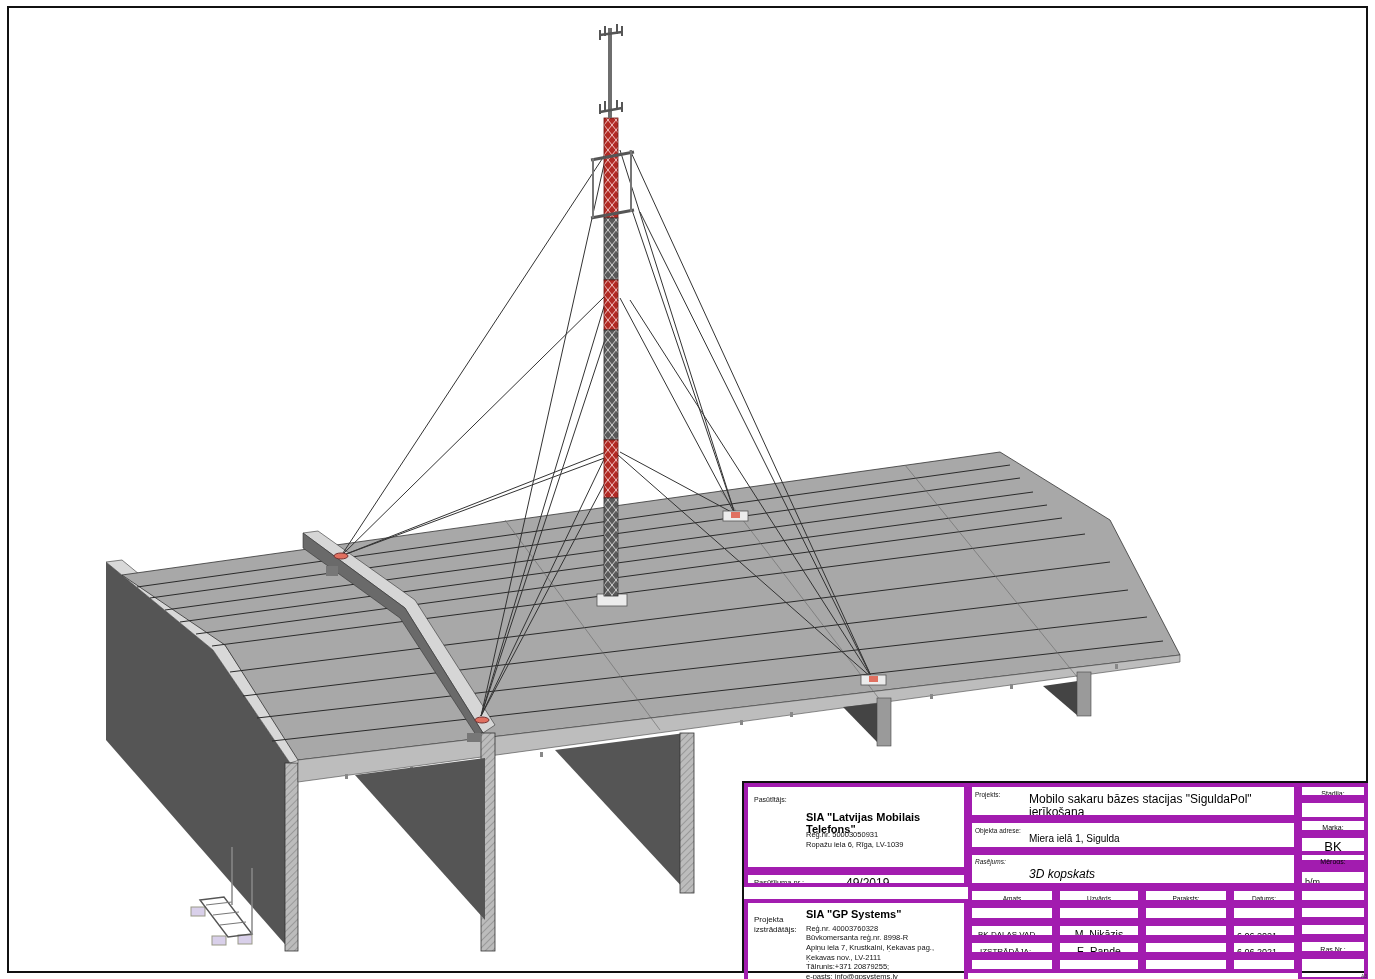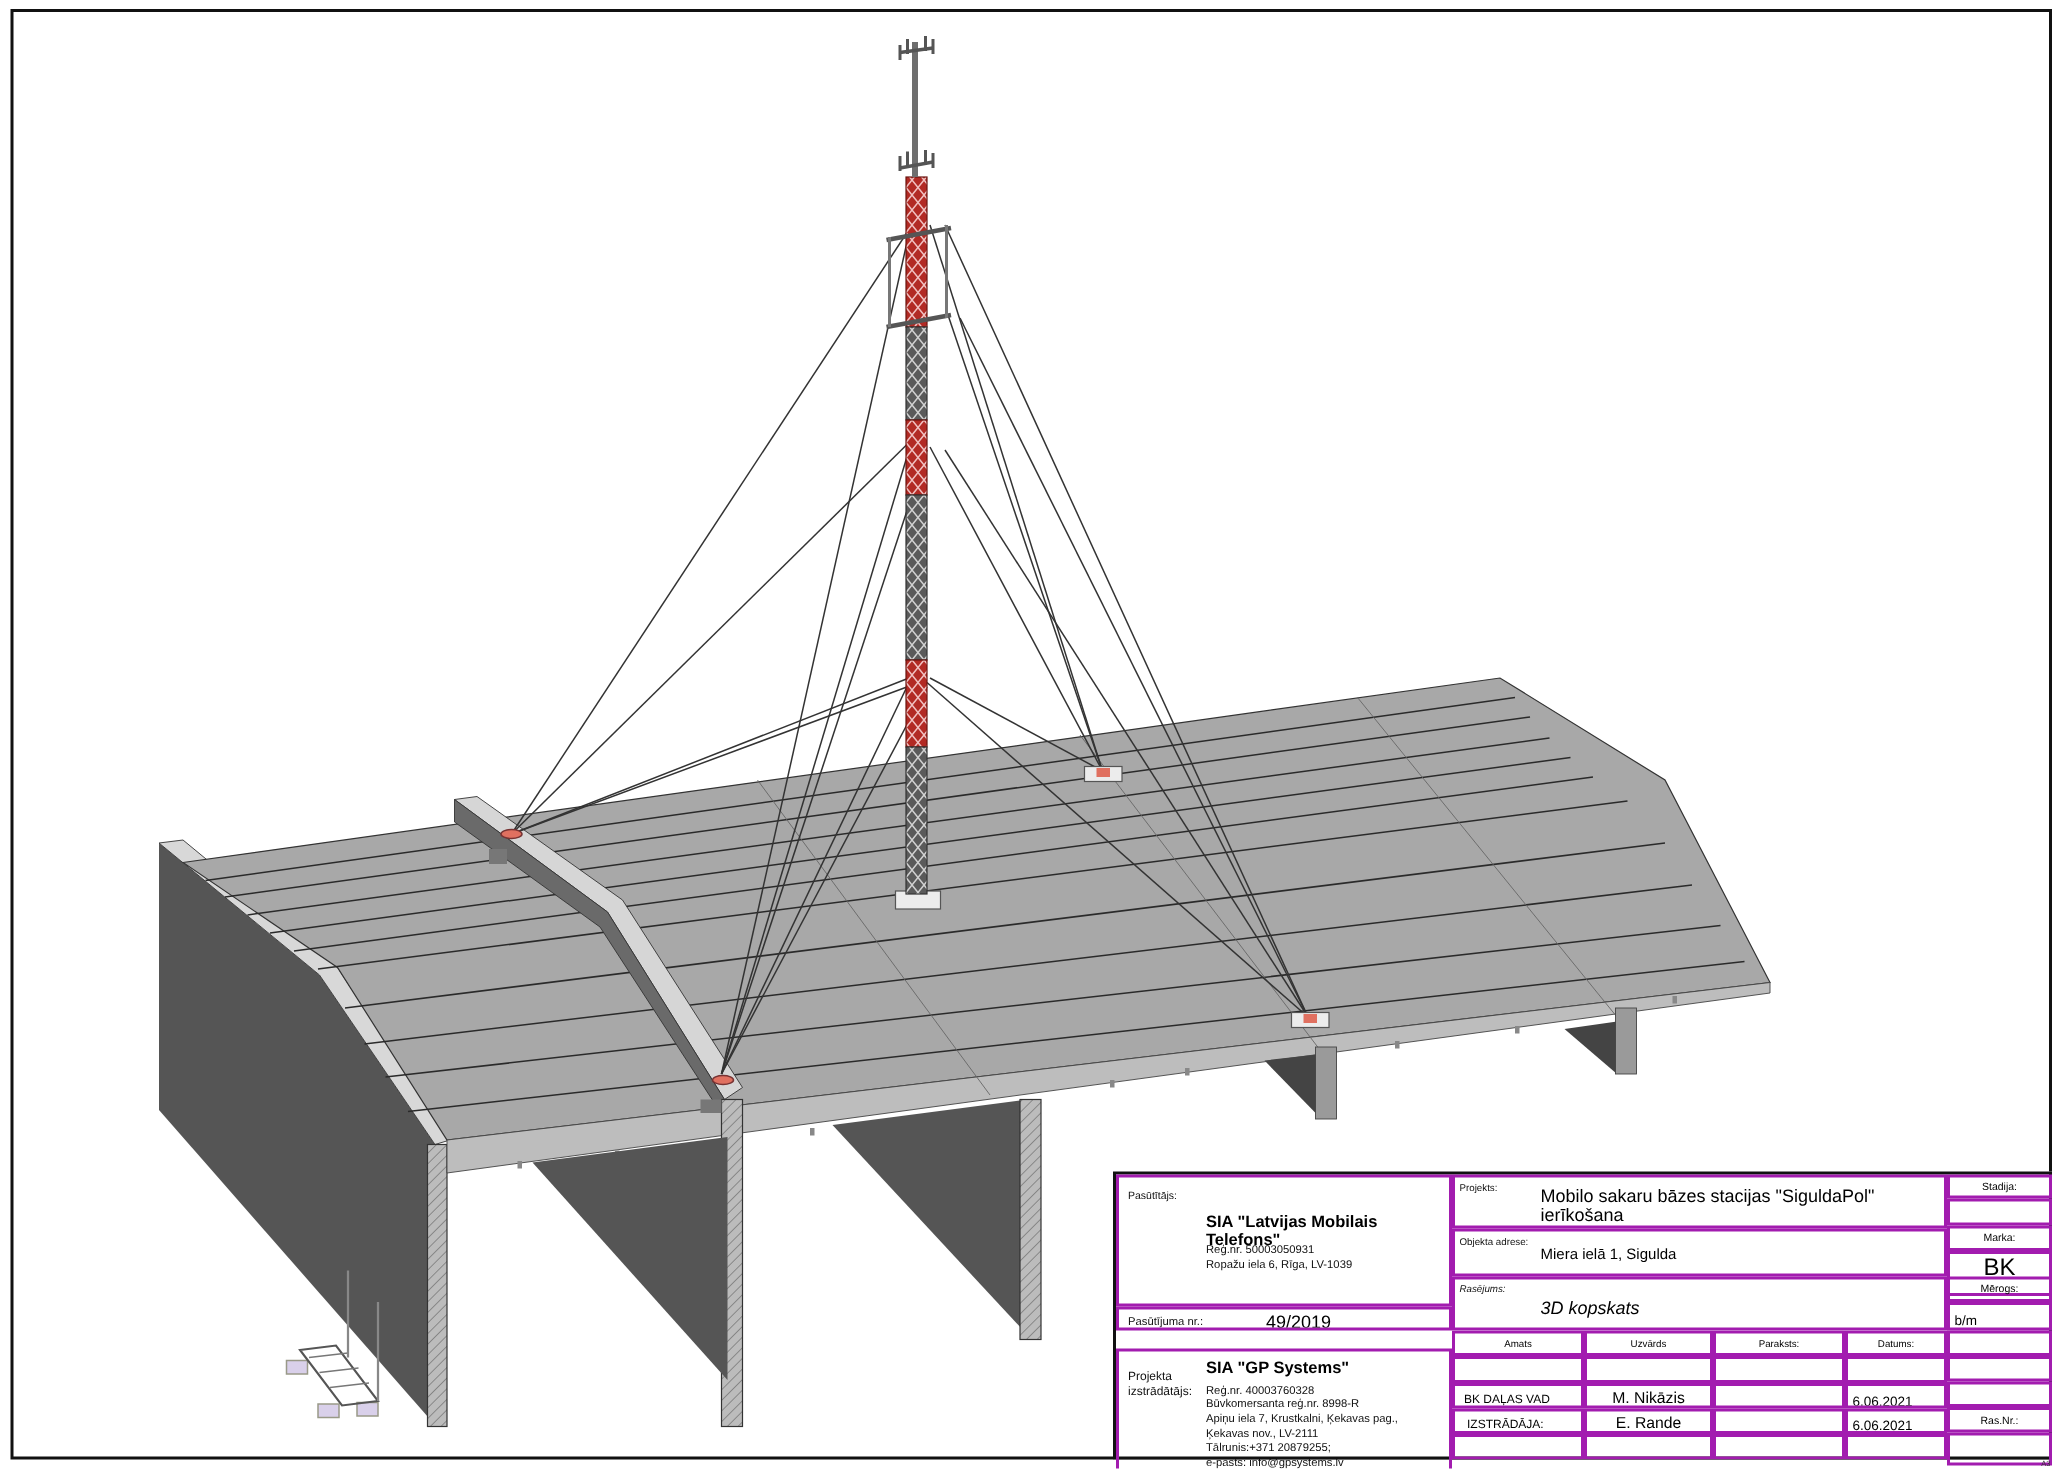--- a/index.html
+++ b/index.html
@@ -3,21 +3,21 @@
 <meta charset="utf-8">
 <style>
   html, body { margin: 0; padding: 0; background: #ffffff; }
   body { width: 1375px; height: 979px; position: relative; overflow: hidden;
          font-family: "Liberation Sans", sans-serif; color: #000; }
   .sheet-border { position: absolute; left: 7px; top: 6px; width: 1361px; height: 967px;
                   border: 2px solid #111; box-sizing: border-box; }
   .drawing { position: absolute; left: 0; top: 0; width: 1375px; height: 979px; }
   .tb { position: absolute; left: 742px; top: 781px; width: 626px; height: 192px;
         border: 2px solid #111; box-sizing: border-box; background: #fff; }
-  .cell { position: absolute; box-sizing: border-box; border: 2px solid #a21caf; overflow: hidden; }
+  .cell { position: absolute; box-sizing: border-box; border: 4px solid #a21caf; overflow: hidden; }
   .lbl { position: absolute; font-size: 7px; color: #111; }
   .big { position: absolute; font-size: 12px; }
   .bold { font-weight: bold; font-size: 11px; }
   .small { font-size: 7.5px; line-height: 9.5px; color: #111; }
   .ctr { text-align: center; }
   .paper-size { position: absolute; right: 8px; top: 973px; font-size: 5px; color: #333; }
 </style>
 </head>
 <body>
 
@@ -259,21 +259,21 @@
 
     <div class="cell" style="left:0;top:69px;width:88px;height:17px;"></div>
     <div class="cell" style="left:88px;top:69px;width:86px;height:17px;"></div>
     <div class="cell" style="left:174px;top:69px;width:88px;height:17px;"></div>
     <div class="cell" style="left:262px;top:69px;width:68px;height:17px;"></div>
   </div>
 
   <div class="cell ctr" style="left:554px;top:0;width:70px;height:16px;font-size:7px;padding-top:3px;">Stadija:</div>
   <div class="cell ctr" style="left:554px;top:16px;width:70px;height:18px;font-size:12px;padding-top:14px;">BP</div>
   <div class="cell ctr" style="left:554px;top:34px;width:70px;height:17px;font-size:7px;padding-top:3px;">Marka:</div>
-  <div class="cell ctr" style="left:554px;top:51px;width:70px;height:30px;font-size:16px;padding-top:1px;">BK</div>
+  <div class="cell ctr" style="left:554px;top:51px;width:70px;height:30px;font-size:13px;padding-top:1px;">BK</div>
   <div class="cell ctr" style="left:554px;top:68px;width:70px;height:17px;font-size:7px;padding-top:3px;">Mērogs:</div>
   <div class="cell" style="left:554px;top:85px;width:70px;height:19px;font-size:9px;padding:5px 0 0 3px;">b/m</div>
   <div class="cell" style="left:554px;top:104px;width:70px;height:17px;"></div>
   <div class="cell" style="left:554px;top:121px;width:70px;height:17px;"></div>
   <div class="cell" style="left:554px;top:138px;width:70px;height:17px;"></div>
   <div class="cell ctr" style="left:554px;top:155px;width:70px;height:17px;font-size:7px;padding-top:4px;">Ras.Nr.:</div>
   <div class="cell ctr" style="left:554px;top:172px;width:70px;height:18px;font-size:12px;padding-top:18px;">BK-14</div>
 </div>
 
 <div class="paper-size">A3</div>

